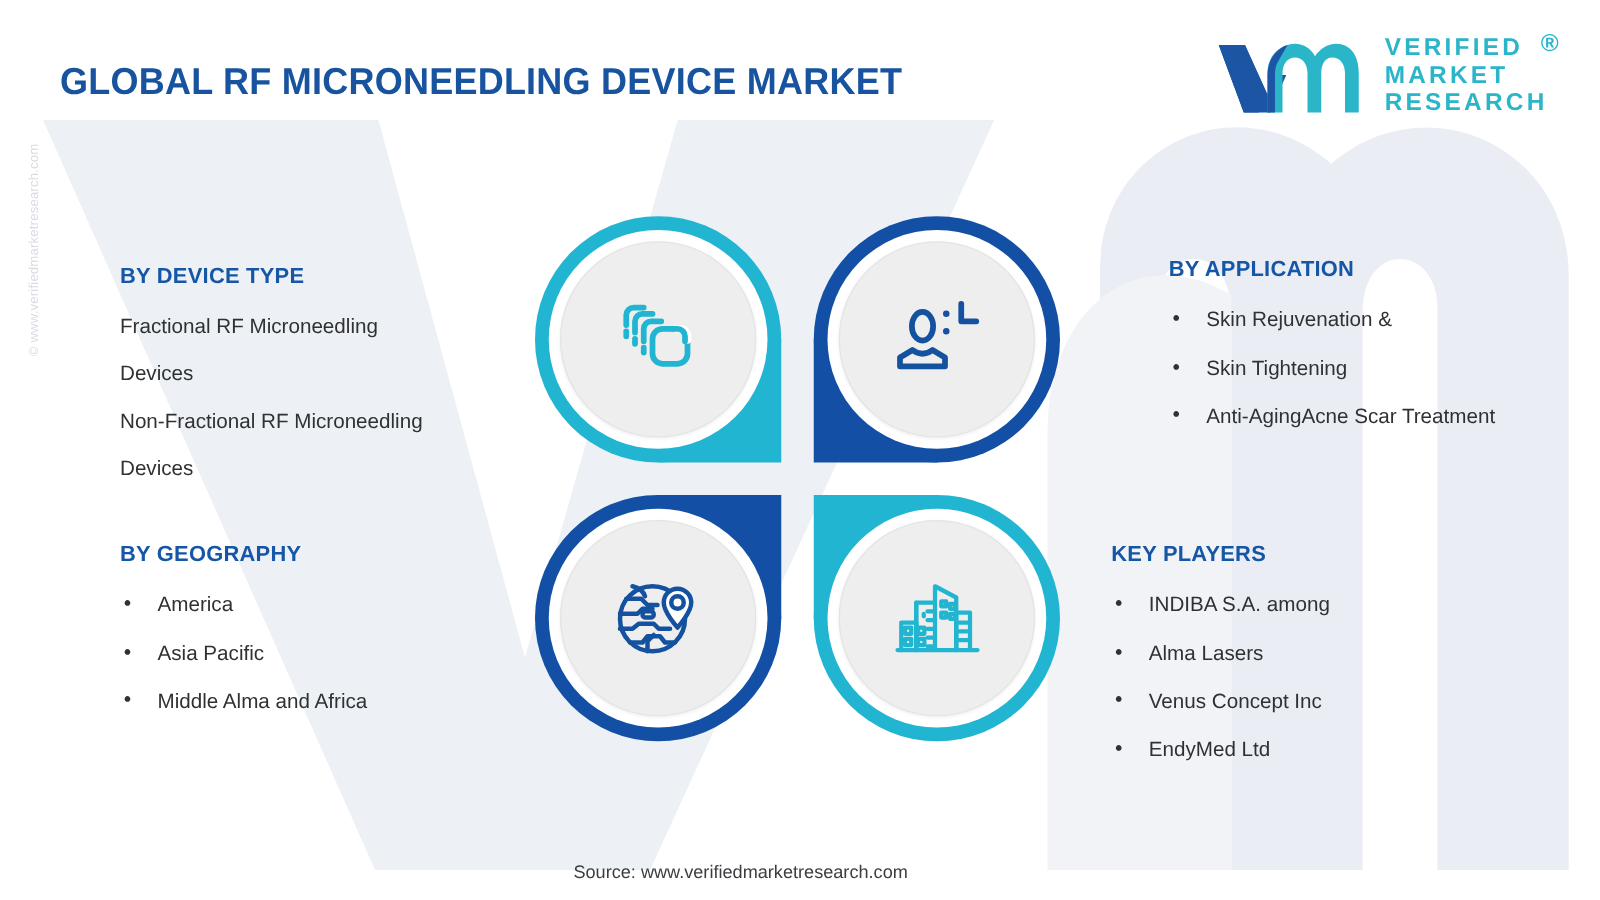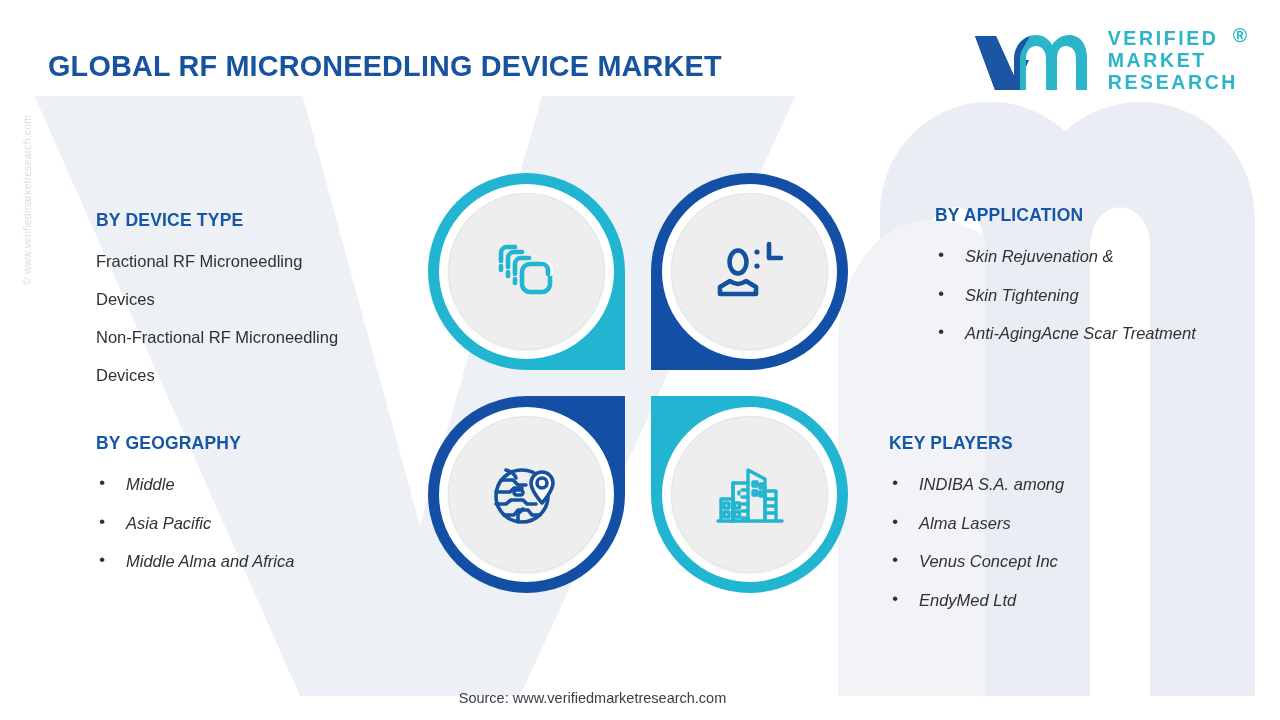--- a/index.html
+++ b/index.html
@@ -125,21 +125,21 @@
     white-space: nowrap;
     margin-bottom: 11px;
   }
   .plain-list { list-style: none; }
   .plain-list li {
     font-size: 16.5px;
     color: #2f3133;
     line-height: 38px;
     white-space: nowrap;
   }
-  .bullet-list { list-style: none; font-style: italic; }
+  .bullet-list { list-style: none; }
   .bullet-list li {
     font-size: 16.5px;
     color: #2f3133;
     line-height: 38.5px;
     white-space: nowrap;
     position: relative;
     padding-left: 30px;
   }
   .bullet-list li::before {
     content: "•";
@@ -283,21 +283,21 @@
       <li>Fractional RF Microneedling</li>
       <li>Devices</li>
       <li>Non-Fractional RF Microneedling</li>
       <li>Devices</li>
     </ul>
   </div>
 
   <div class="section" id="sec-geography">
     <div class="section-heading">BY GEOGRAPHY</div>
     <ul class="bullet-list">
-      <li>Middle</li>
+      <li>America</li>
       <li>Asia Pacific</li>
       <li>Middle Alma and Africa</li>
     </ul>
   </div>
 
   <div class="section" id="sec-application">
     <div class="section-heading">BY APPLICATION</div>
     <ul class="bullet-list">
       <li>Skin Rejuvenation &amp;</li>
       <li>Skin Tightening</li>

